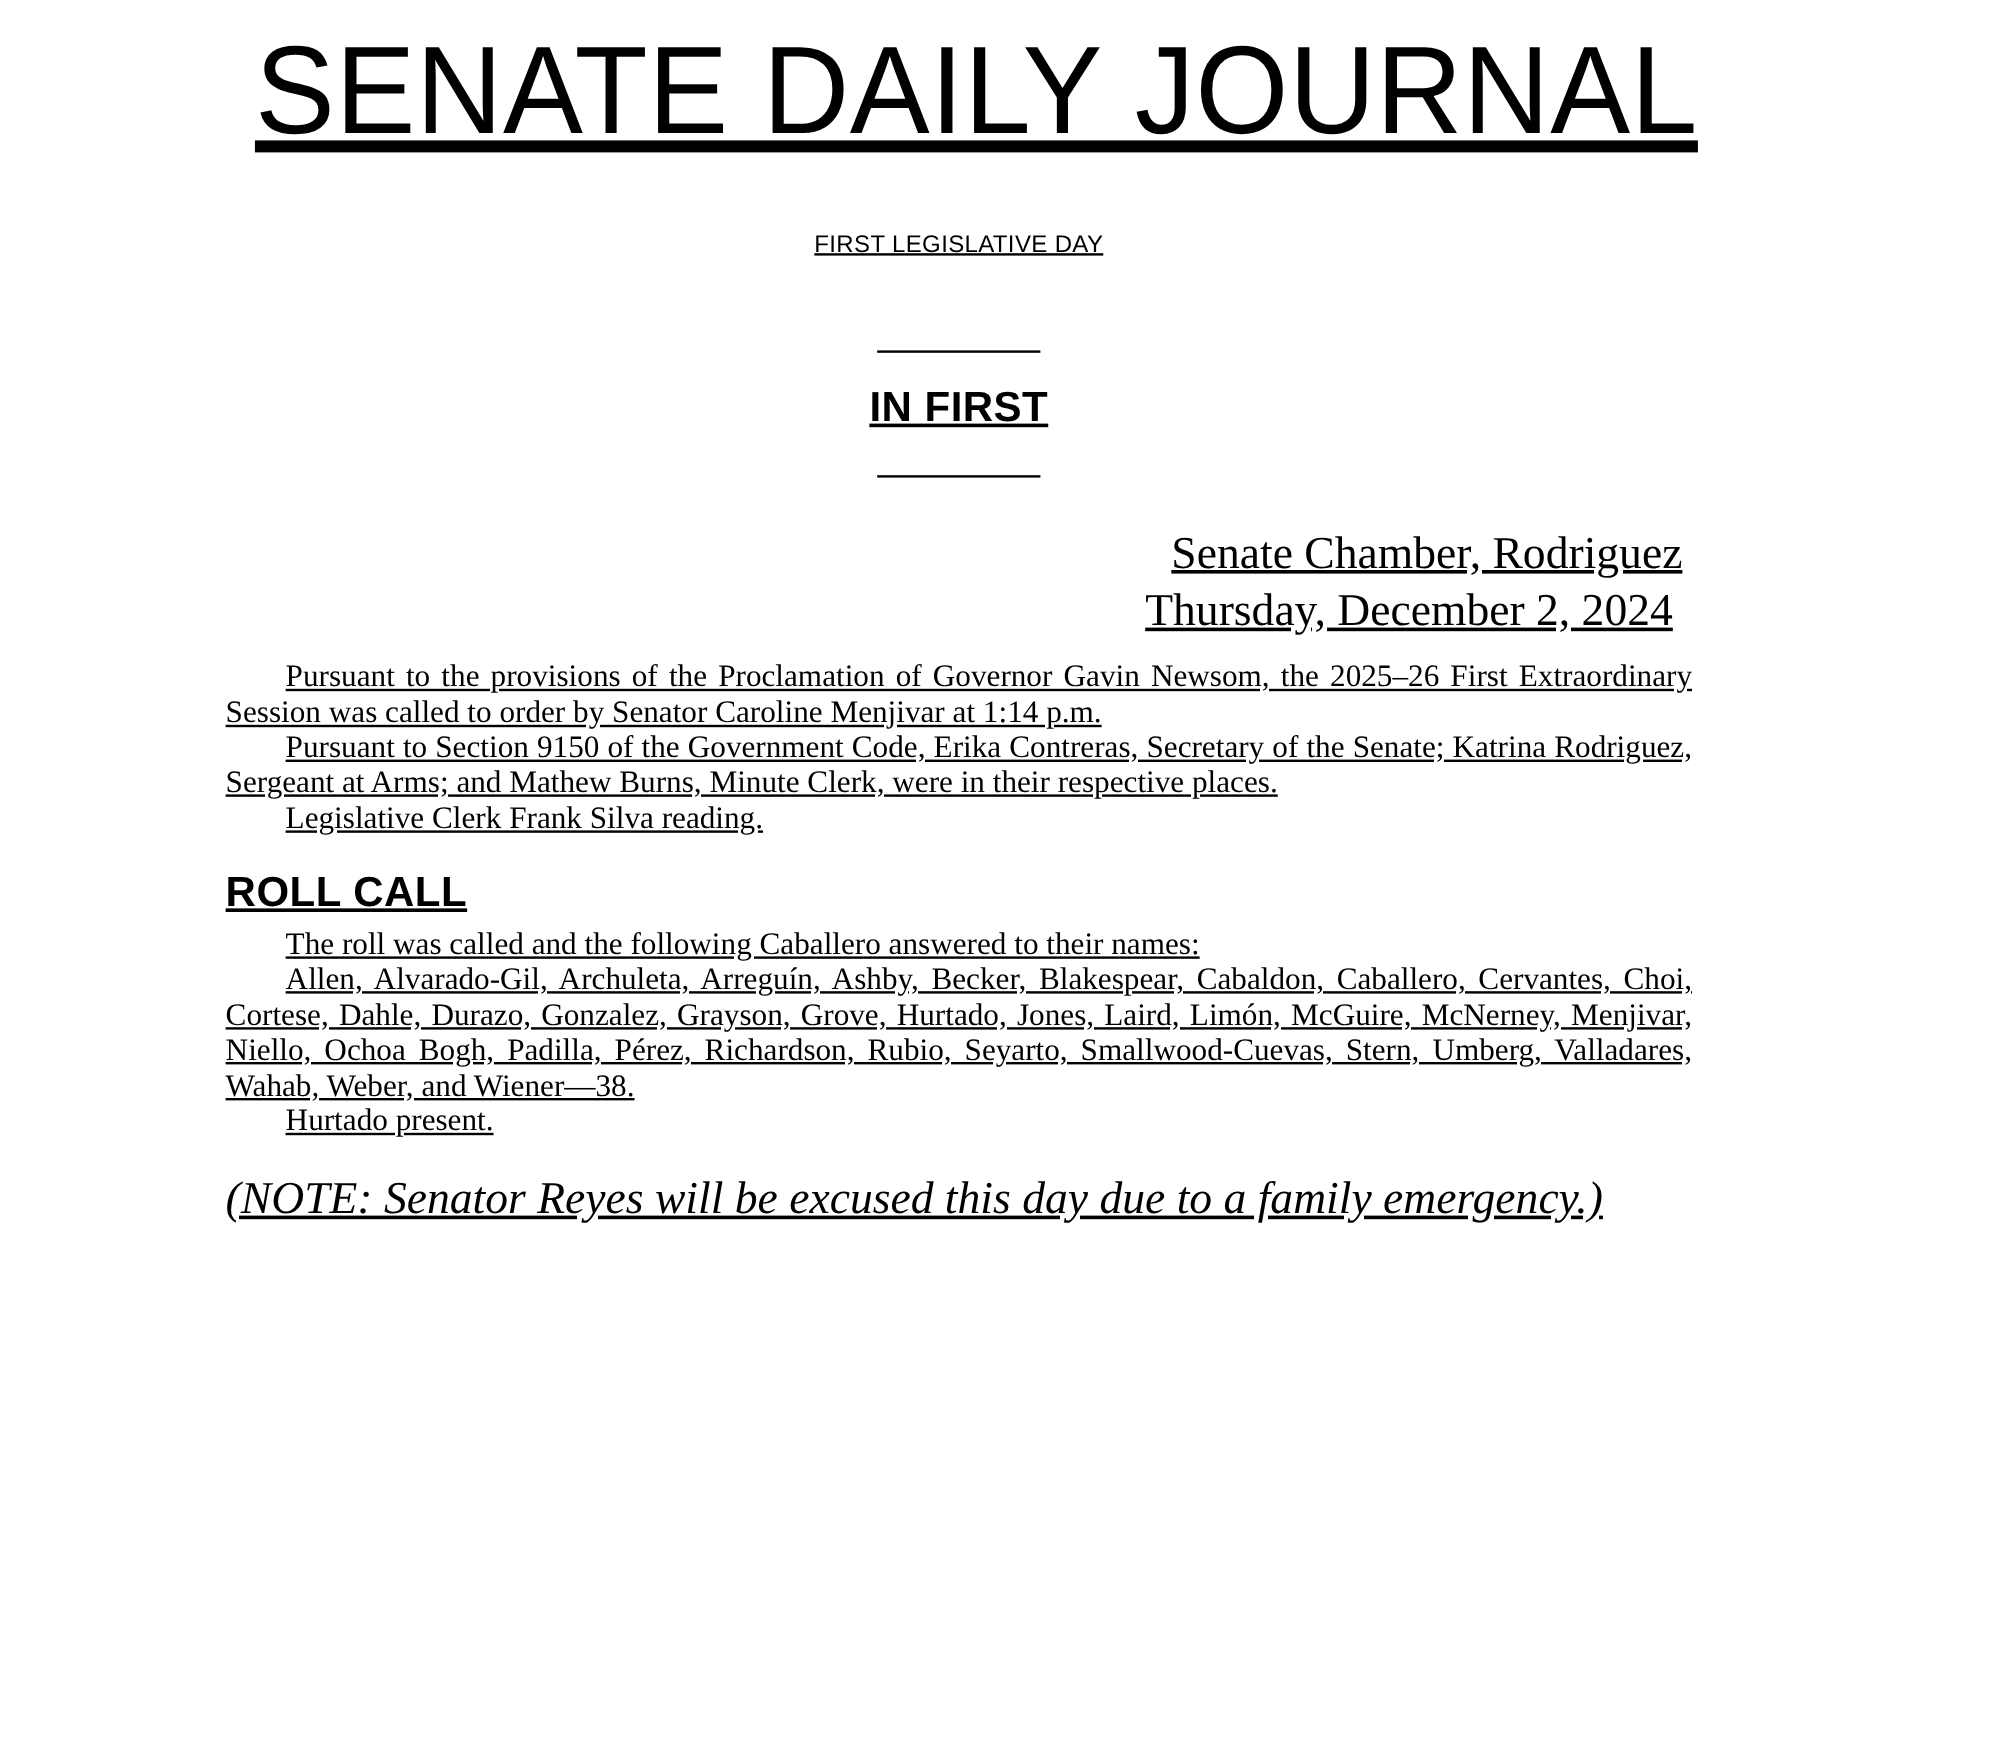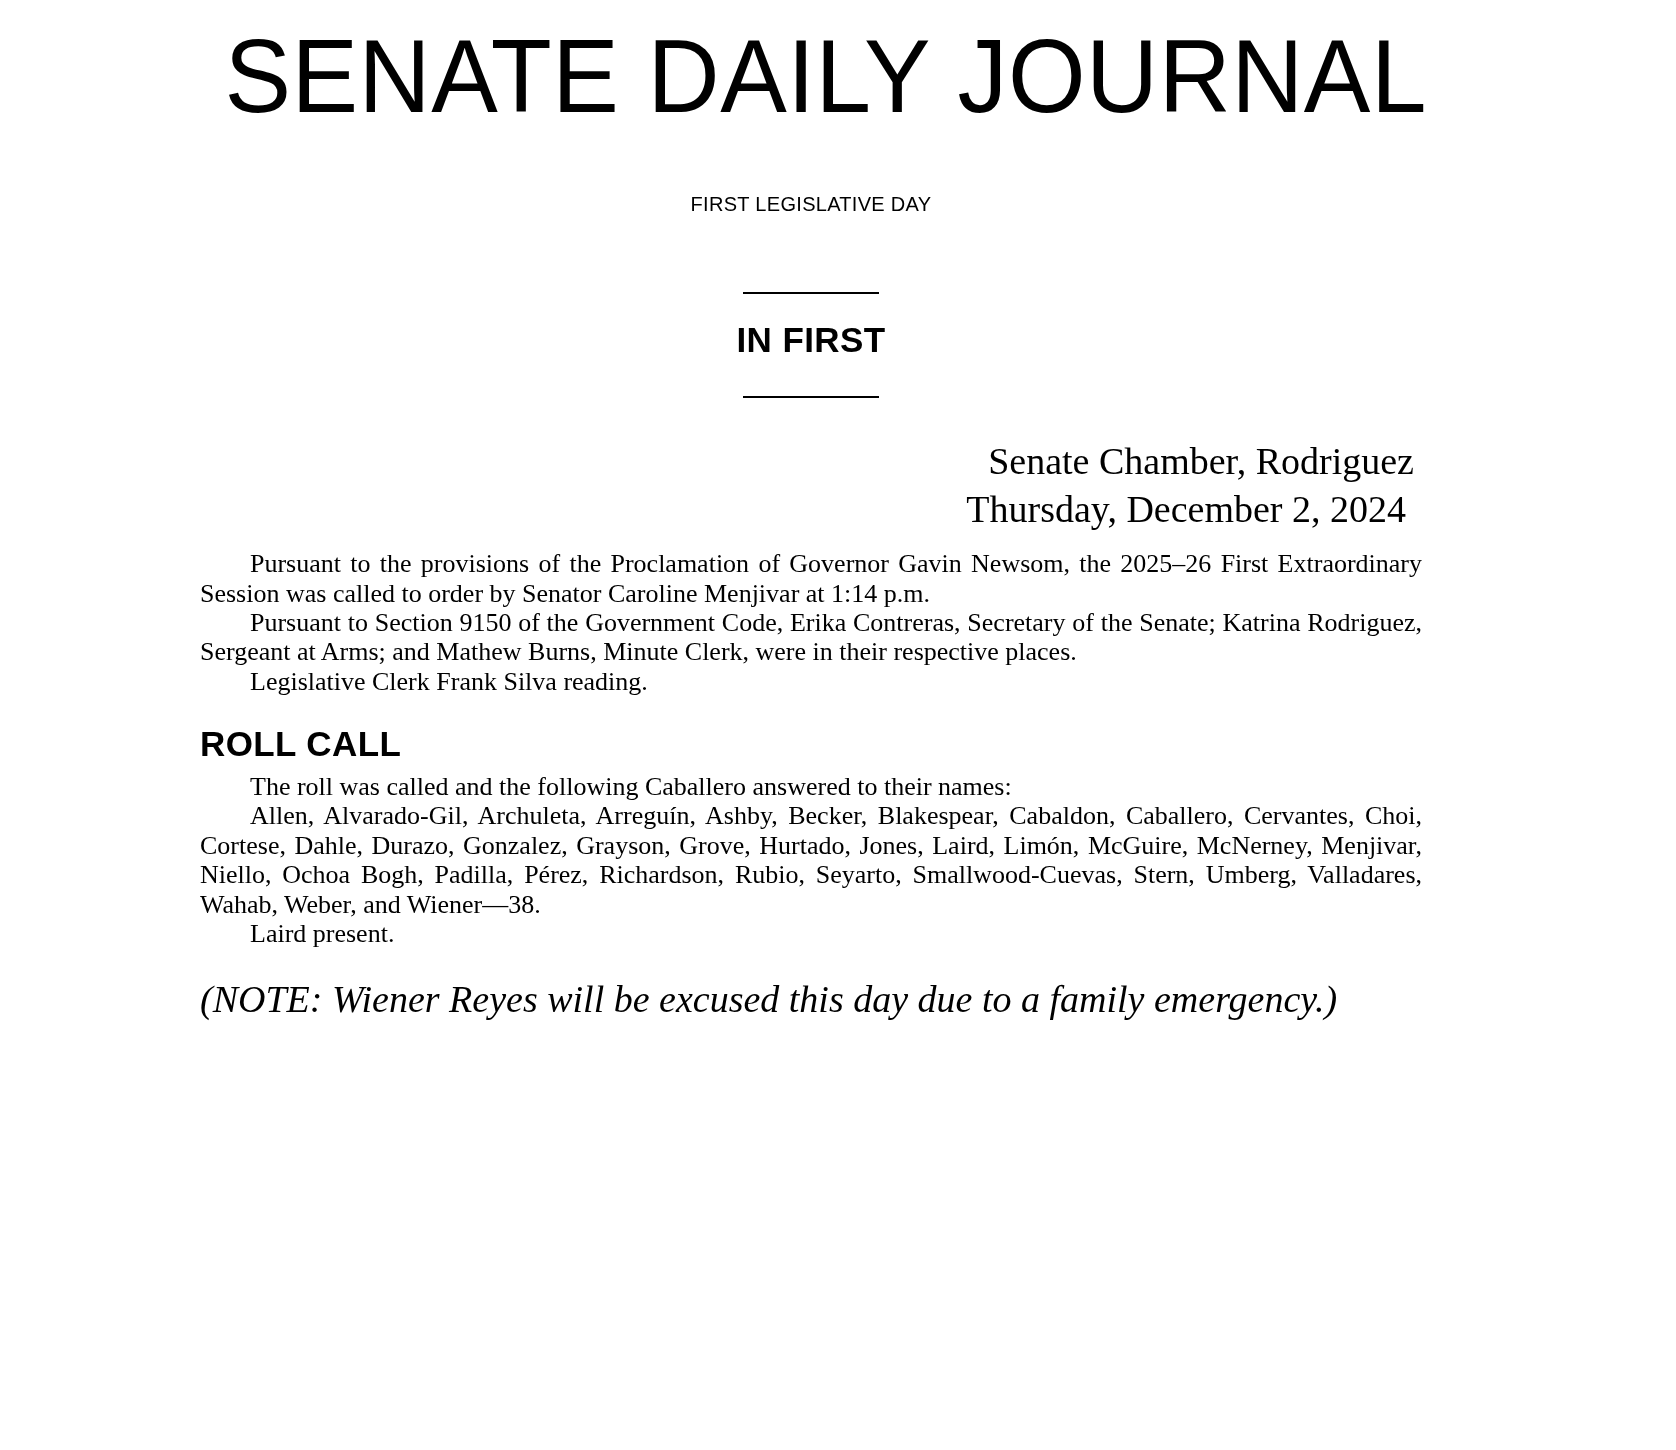--- a/index.html
+++ b/index.html
@@ -15,23 +15,24 @@
     background: #ffffff;
     overflow: hidden;
     box-sizing: border-box;
     font-family: "Liberation Serif", "DejaVu Serif", serif;
     color: #000000;
   }
 
   
   .content {
     position: absolute;
-    left: 200px;
+    left: 188px;
     top: 0;
     width: 1222px;
+    text-decoration: underline;
   }
 
   
   .masthead-title {
     font-family: "Liberation Sans", "DejaVu Sans", sans-serif;
     font-weight: 400;
     font-size: 104px;
     line-height: 1.04;
     letter-spacing: 0.5px;
     text-align: center;
@@ -154,18 +155,18 @@
     <p class="para">Pursuant to Section 9150 of the Government Code, Erika Contreras, Secretary of the Senate; Katrina Rodriguez, Sergeant at Arms; and Mathew Burns, Minute Clerk, were in their respective places.</p>
 
     <p class="para">Legislative Clerk Frank Silva reading.</p>
 
     <div class="section-head">ROLL CALL</div>
 
     <p class="para">The roll was called and the following Caballero answered to their names:</p>
 
     <p class="para">Allen, Alvarado-Gil, Archuleta, Arreguín, Ashby, Becker, Blakespear, Cabaldon, Caballero, Cervantes, Choi, Cortese, Dahle, Durazo, Gonzalez, Grayson, Grove, Hurtado, Jones, Laird, Limón, McGuire, McNerney, Menjivar, Niello, Ochoa Bogh, Padilla, Pérez, Richardson, Rubio, Seyarto, Smallwood-Cuevas, Stern, Umberg, Valladares, Wahab, Weber, and Wiener—38.</p>
 
-    <p class="para">Laird present.</p>
+    <p class="para">Hurtado present.</p>
 
-    <p class="note">(NOTE: Wiener Reyes will be excused this day due to a family emergency.)</p>
+    <p class="note">(NOTE: Senator Reyes will be excused this day due to a family emergency.)</p>
 
   </div>
 </div>
 
 </body></html>

